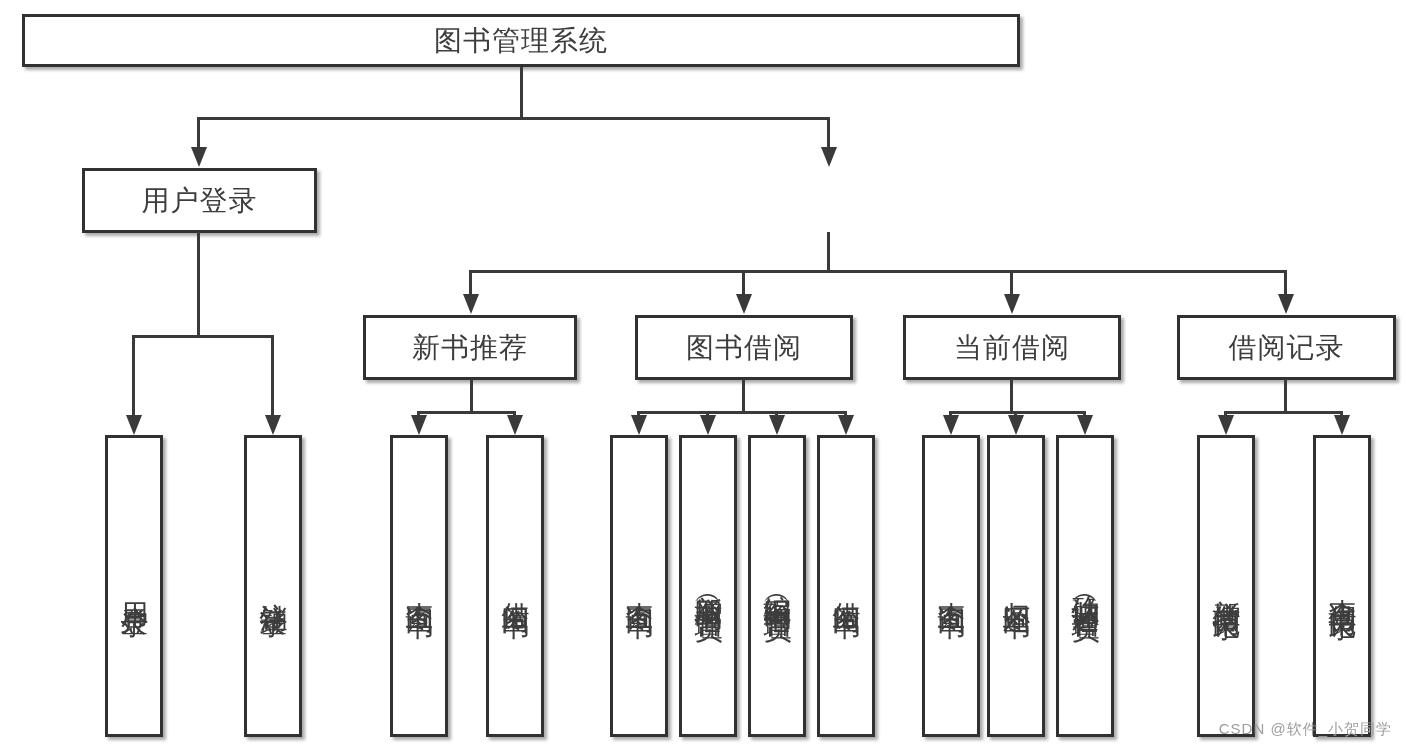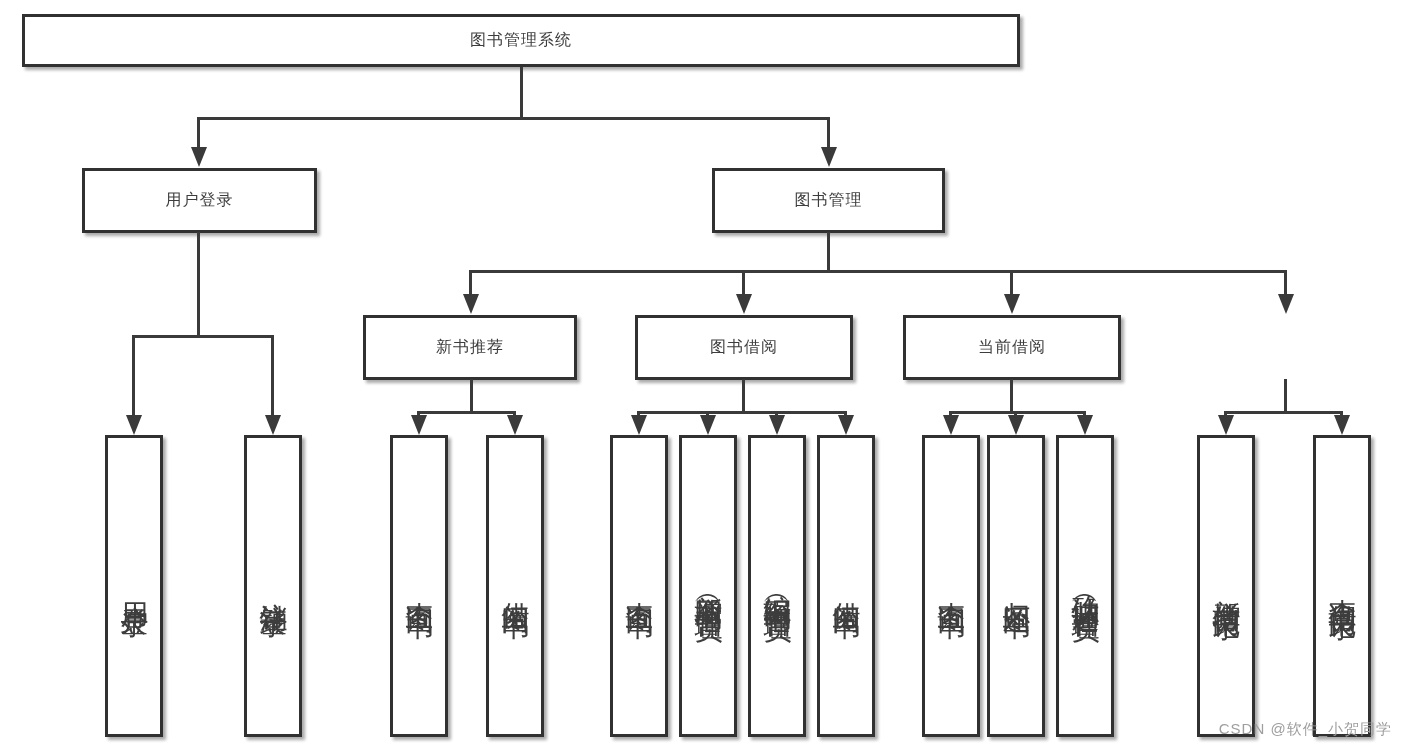--- a/index.html
+++ b/index.html
@@ -5,21 +5,21 @@
   html,body{margin:0;padding:0;background:#ffffff;}
   #canvas{
     position:relative;width:1405px;height:747px;background:#ffffff;overflow:hidden;
     font-family:"Liberation Sans", sans-serif;color:#3d3d3d;
   }
   .box{
     position:absolute;box-sizing:border-box;background:#ffffff;
     border:3px solid #313131;box-shadow:3px 3px 3px rgba(0,0,0,0.33);
     display:flex;align-items:center;justify-content:center;
   }
-  .hlabel{font-size:16px;letter-spacing:1px;color:#3d3d3d;white-space:nowrap;}
+  .hlabel{font-size:28px;letter-spacing:1px;color:#3d3d3d;white-space:nowrap;}
   .vlabel{
     writing-mode:vertical-rl;text-orientation:mixed;
     font-size:28px;letter-spacing:3px;color:#3d3d3d;line-height:1;
   }
   .vline{position:absolute;width:3px;background:#3a3a3a;}
   .hline{position:absolute;height:3px;background:#3a3a3a;}
   .ahead{
     position:absolute;width:0;height:0;
     border-left:8px solid transparent;border-right:8px solid transparent;
     border-top:20px solid #3a3a3a;
@@ -35,36 +35,36 @@
 <div id="canvas">
 
   <div class="box" style="left:22px;top:14px;width:998px;height:53px">
     <span class="hlabel">图书管理系统</span>
   </div>
 
   <div class="box" style="left:82px;top:168px;width:235px;height:65px">
     <span class="hlabel">用户登录</span>
   </div>
 
-  <div class="box" style="left:712px;top:168px;width:233px;height:65px">
-    <span class="hlabel">图书管理</span>
-  </div>
 
   <div class="box" style="left:363px;top:315px;width:214px;height:65px">
     <span class="hlabel">新书推荐</span>
   </div>
 
   <div class="box" style="left:635px;top:315px;width:218px;height:65px">
     <span class="hlabel">图书借阅</span>
   </div>
 
   <div class="box" style="left:903px;top:315px;width:218px;height:65px">
     <span class="hlabel">当前借阅</span>
   </div>
 
+  <div class="box" style="left:1177px;top:315px;width:219px;height:65px">
+    <span class="hlabel">借阅记录</span>
+  </div>
 
   <div class="box" style="left:105px;top:435px;width:58px;height:302px">
     <span class="vlabel">用户登录</span>
   </div>
   <div class="box" style="left:244px;top:435px;width:58px;height:302px">
     <span class="vlabel">注销登录</span>
   </div>
 
   <div class="box" style="left:390px;top:435px;width:58px;height:302px">
     <span class="vlabel">查询图书</span>

